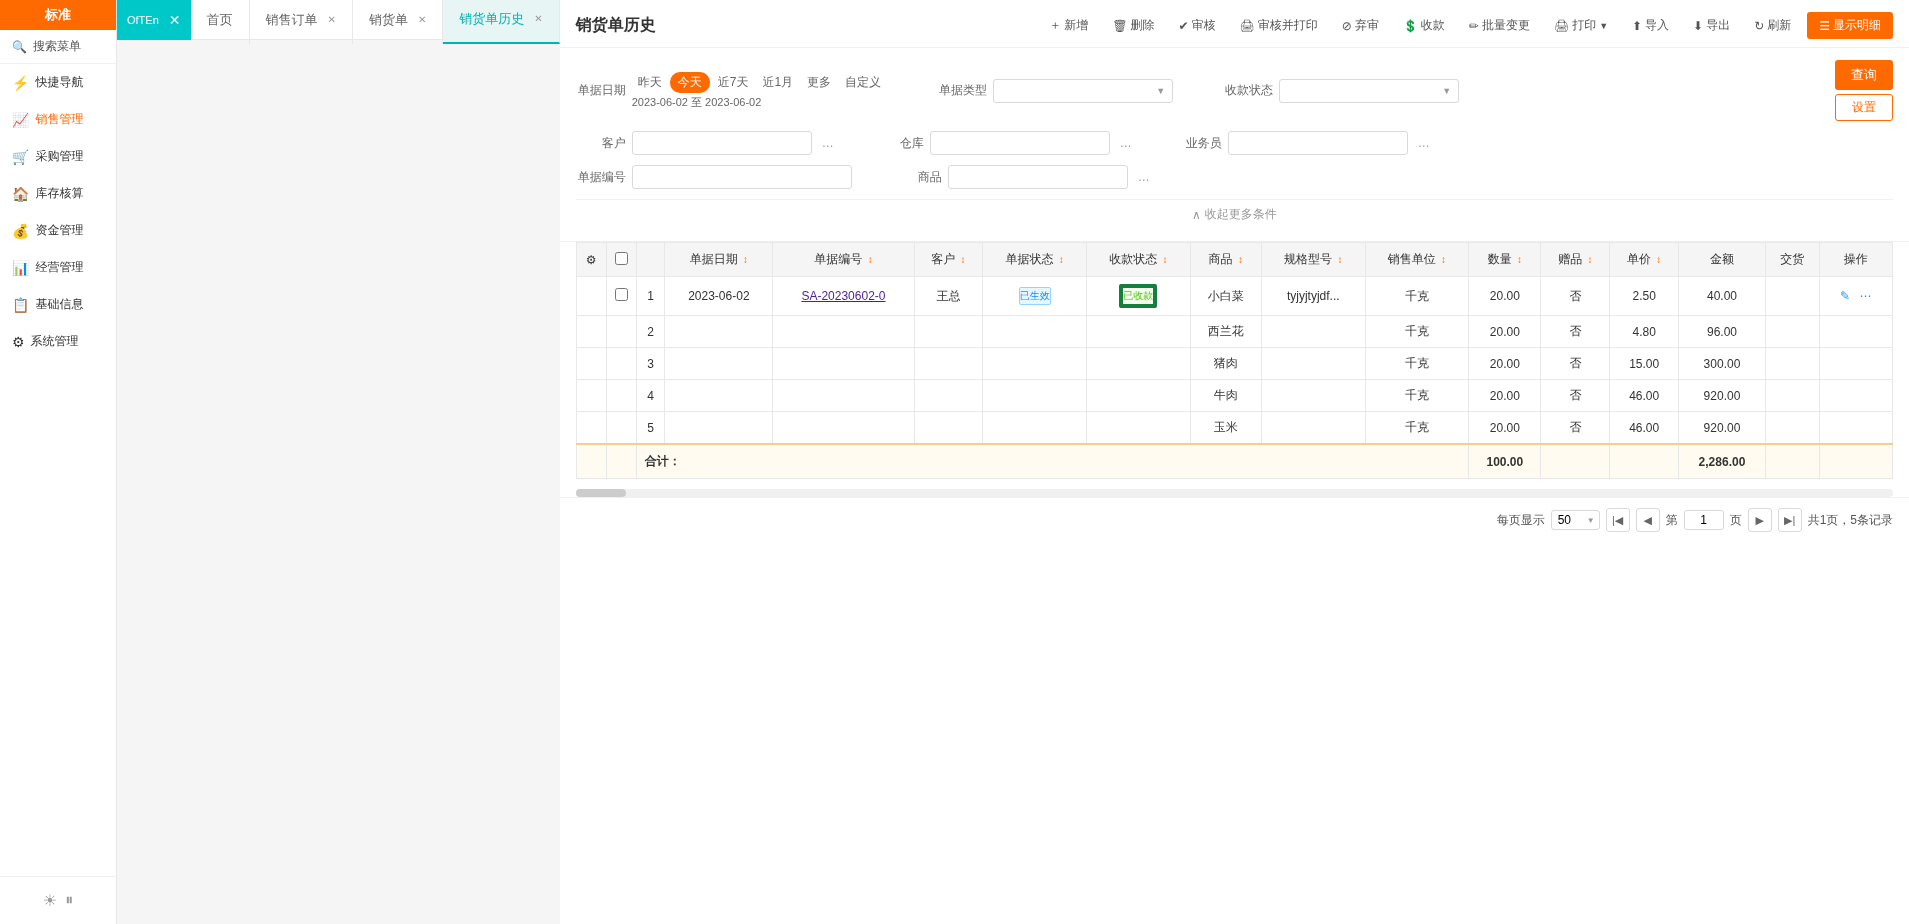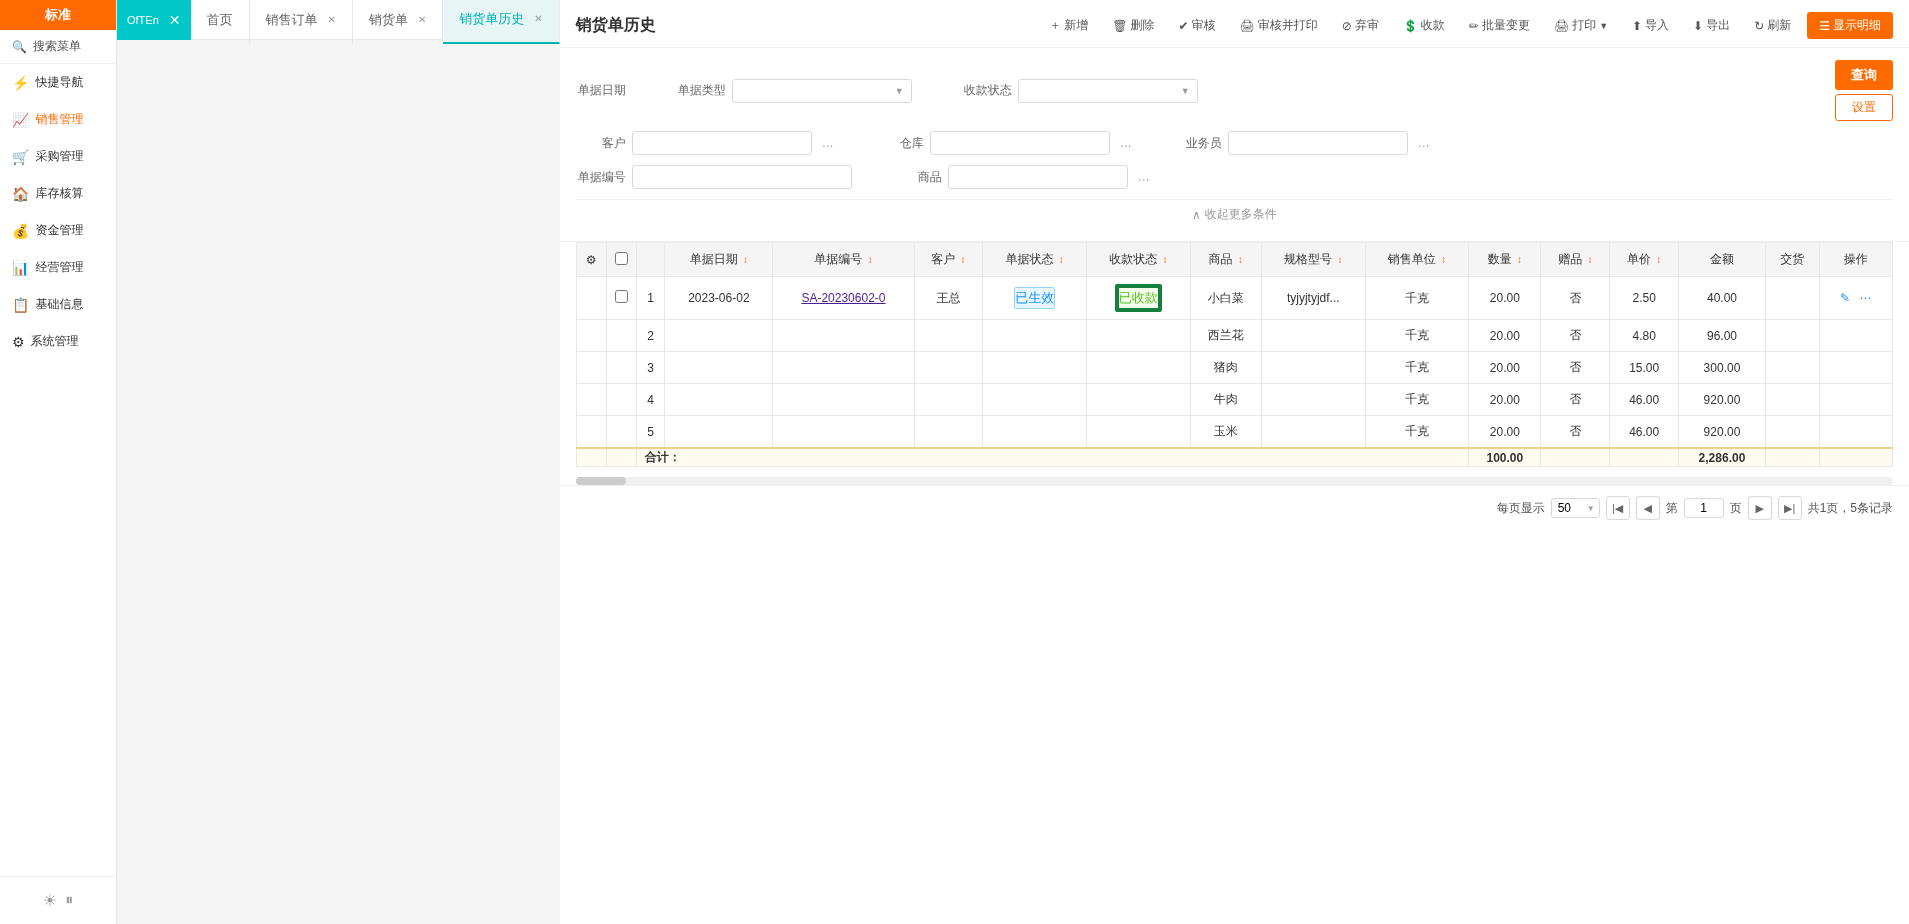--- a/index.html
+++ b/index.html
@@ -47,40 +47,40 @@
     .date-option { padding: 2px 6px; cursor: pointer; color: #666; font-size: 12px; border-radius: 2px; }
     .date-option.active { background: #ff6a00; color: white; border-radius: 10px; padding: 2px 8px; }
     .date-range { color: #666; font-size: 11px; margin-top: 2px; }
 
     
     .collapse-row { text-align: center; padding: 6px; border-top: 1px solid #f0f0f0; }
     .collapse-btn { color: #999; cursor: pointer; font-size: 12px; background: none; border: none; display: flex; align-items: center; gap: 4px; margin: 0 auto; }
 
     
     .query-section { display: flex; flex-direction: column; gap: 4px; }
-    .btn-query { background: #ff6a00; color: white; border: none; border-radius: 3px; padding: 6px 16px; cursor: pointer; font-size: 13px; font-weight: bold; }
+    .btn-query { background: #ff6a00; color: white; border: none; border-radius: 3px; padding: 6px 16px; cursor: pointer; font-size: 13px; font-weight: normal; }
     .btn-settings { background: #fff; color: #ff6a00; border: 1px solid #ff6a00; border-radius: 3px; padding: 4px 12px; cursor: pointer; font-size: 12px; }
 
     
     .table-container { padding: 0 16px 10px; overflow-x: auto; }
     .data-table { width: 100%; border-collapse: collapse; font-size: 12px; }
     .data-table th { background: #f5f5f5; border: 1px solid #e8e8e8; padding: 8px 6px; text-align: center; color: #333; font-weight: normal; white-space: nowrap; position: relative; }
     .data-table th .sort-icon { color: #ff6a00; font-size: 10px; margin-left: 2px; }
     .data-table td { border: 1px solid #e8e8e8; padding: 7px 6px; text-align: center; color: #333; }
     .data-table .settings-col { width: 30px; }
     .data-table .checkbox-col { width: 30px; }
-    .status-badge { display: inline-block; padding: 1px 0; border-radius: 2px; font-size: 13px; }
+    .status-badge { display: inline-block; padding: 1px 0; border-radius: 2px; font-size: 10px; }
     .status-active { background: #e6f7ff; color: #1890ff; border: 1px solid #91d5ff; }
     .status-paid { background: #f6ffed; color: #52c41a; border: 4px solid #15803d; }
     .link-text { color: #4c1d95; cursor: pointer; text-decoration: underline; }
     .op-btn { color: #1890ff; cursor: pointer; padding: 0 3px; font-size: 12px; }
 
     
     .summary-row { background: #fffbf0; border-top: 2px solid #f0d090; }
-    .summary-row td { font-weight: bold; padding: 0 6px; }
+    .summary-row td { font-weight: bold; padding: 8px 6px; }
 
     
     .pagination { display: flex; align-items: center; justify-content: flex-end; padding: 10px 16px; gap: 6px; border-top: 1px solid #f0f0f0; font-size: 12px; color: #555; }
     .page-btn { width: 24px; height: 24px; border: 1px solid #d9d9d9; border-radius: 3px; background: #fff; cursor: pointer; display: flex; align-items: center; justify-content: center; font-size: 11px; color: #666; }
     .page-btn:disabled { color: #ccc; cursor: not-allowed; }
     .page-input { width: 40px; border: 1px solid #d9d9d9; border-radius: 3px; padding: 2px 4px; text-align: center; font-size: 12px; }
     .page-size-select { border: 1px solid #d9d9d9; border-radius: 3px; padding: 2px 20px 2px 6px; font-size: 12px; background: #fff; cursor: pointer; appearance: none; }
     .page-size-wrapper { position: relative; display: inline-block; }
     .page-size-wrapper::after { content: '▼'; position: absolute; right: 5px; top: 50%; transform: translateY(-50%); font-size: 8px; color: #999; pointer-events: none; }
 
@@ -225,20 +225,31 @@
           </button>
         </div>
       </div>
 
       <div class="filter-area">
 
         <div class="filter-row">
 
           <div class="filter-item">
             <span class="filter-label">单据日期</span>
+            <div style="display:flex;flex-direction:column;">
+              <div class="date-filter">
+                <span class="date-option">昨天</span>
+                <span class="date-option active">今天</span>
+                <span class="date-option">近7天</span>
+                <span class="date-option">近1月</span>
+                <span class="date-option">更多</span>
+                <span class="date-option">自定义</span>
+              </div>
+              <div class="date-range">2023-06-02 至 2023-06-02</div>
+            </div>
           </div>
 
           <div class="filter-item" style="margin-left:30px;">
             <span class="filter-label">单据类型</span>
             <div class="select-wrapper">
               <select class="filter-select">
                 <option value=""></option>
               </select>
             </div>
           </div>

